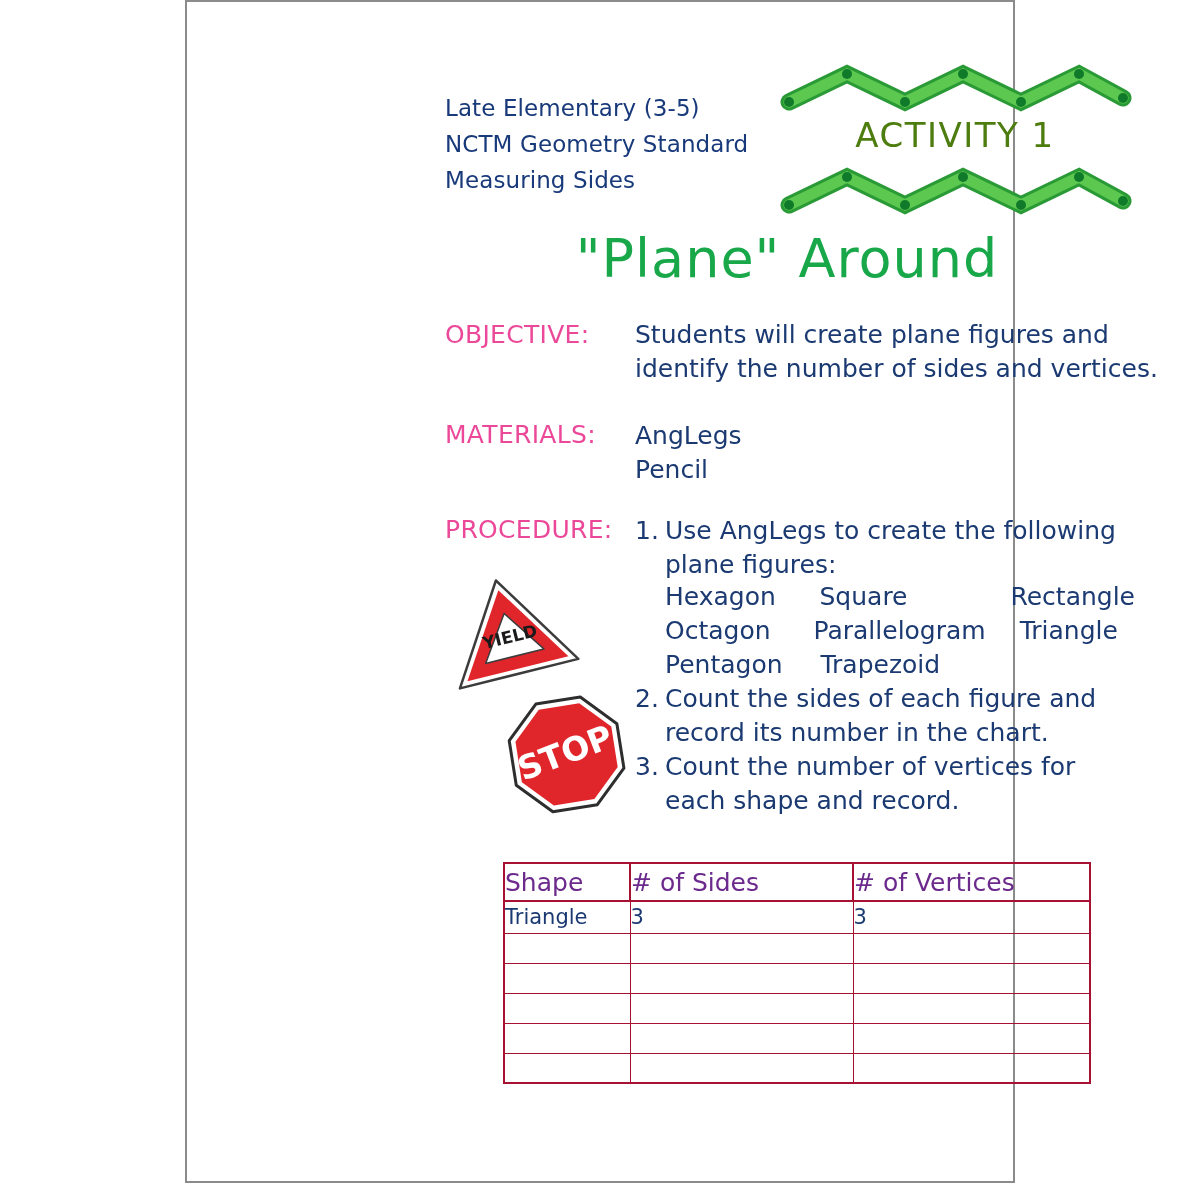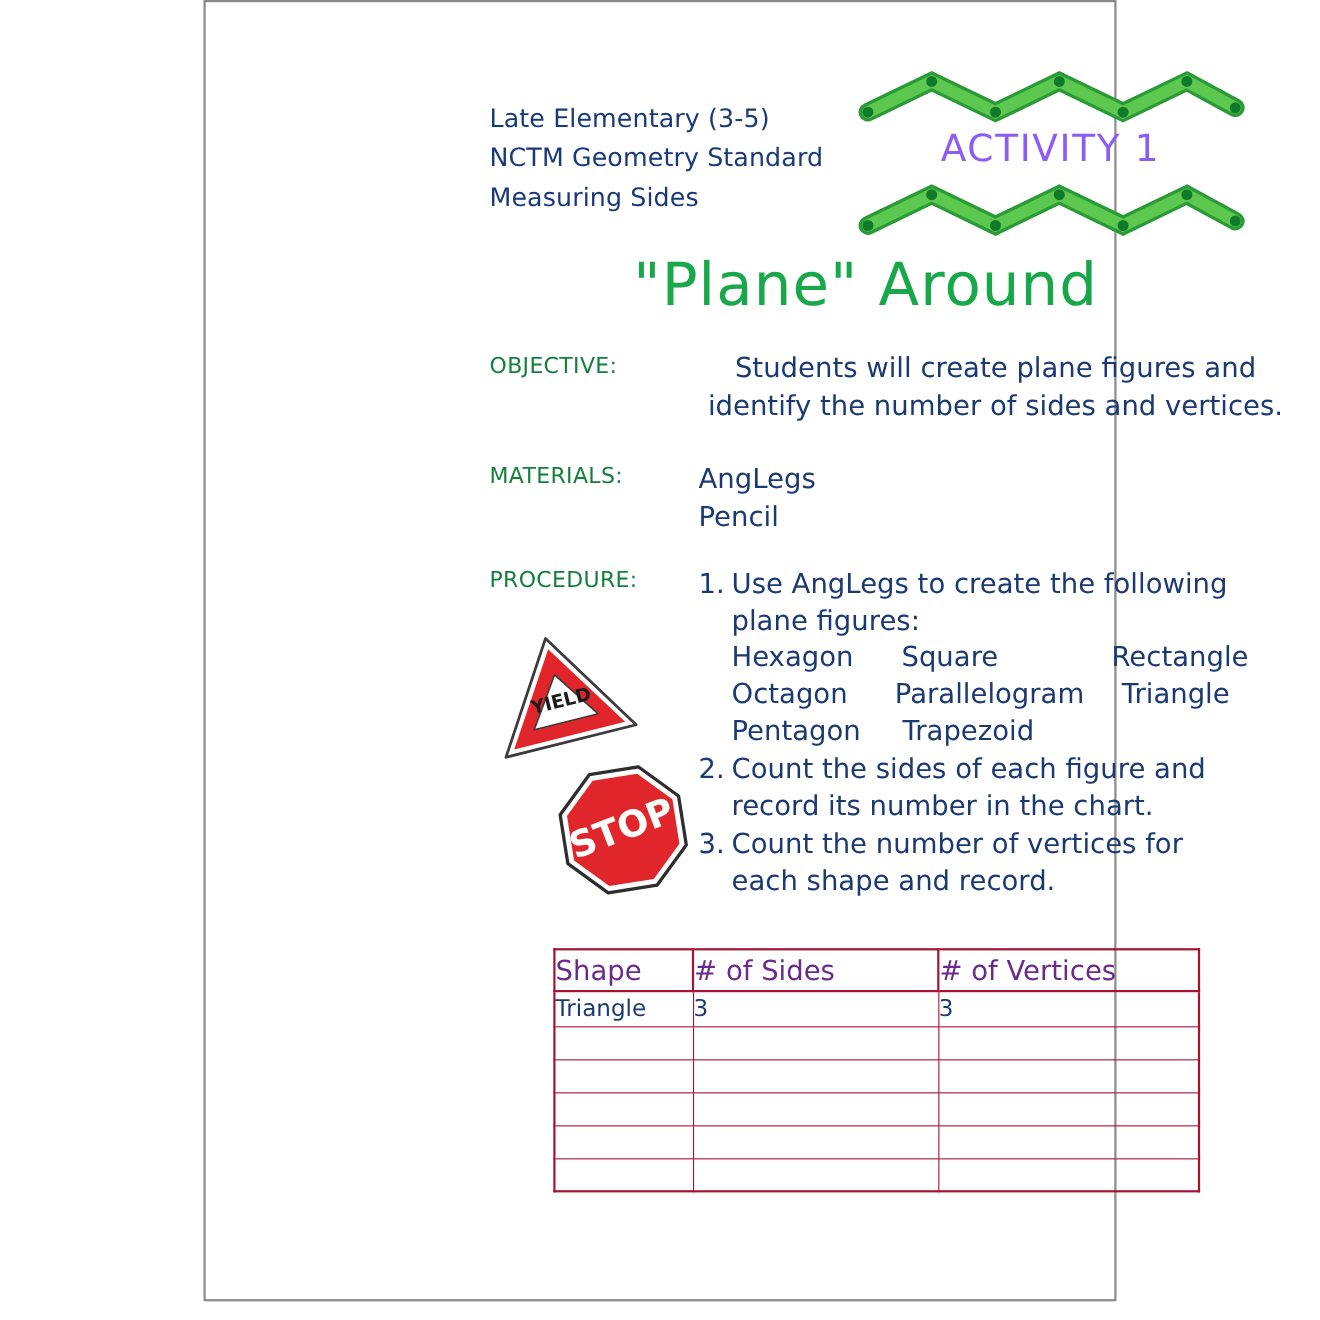--- a/index.html
+++ b/index.html
@@ -48,21 +48,21 @@
     width: 360px;
     height: 155px;
   }
   .zigzag { display:block; }
   #activity-label {
     position: absolute;
     left: 0;
     top: 55px;
     width: 360px;
     text-align: center;
-    color: #8b5cf6;
+    color: #4d7c0f;
     font-size: 34px;
     font-family: "DejaVu Sans", sans-serif;
     letter-spacing: 1.5px;
   }
 
   
   #main-title {
     position: absolute;
     left: 185px;
     top: 225px;
@@ -70,35 +70,35 @@
     text-align: center;
     color: #18a84a;
     font-size: 54px;
     letter-spacing: 1px;
     font-family: "DejaVu Sans", sans-serif;
   }
 
   
   .sec-label {
     position: absolute;
-    color: #15803d;
-    font-size: 20px;
+    color: #ec4899;
+    font-size: 25px;
     letter-spacing: .3px;
     white-space: nowrap;
   }
   .sec-body {
     position: absolute;
     color: #1b3a72;
     font-size: 25px;
     line-height: 34px;
   }
   .sec-body div { white-space: nowrap; }
 
   #objective-label { left: 258px; top: 318px; }
-  #objective-body  { left: 448px; top: 316px; width: 540px; text-align: center; }
+  #objective-body  { left: 448px; top: 316px; width: 540px; }
 
   #materials-label { left: 258px; top: 418px; }
   #materials-body  { left: 448px; top: 417px; width: 300px; }
 
   #procedure-label { left: 258px; top: 513px; }
   #procedure-body  { left: 448px; top: 512px; width: 500px; }
 
   .step {
     position: relative;
     padding-left: 30px;

